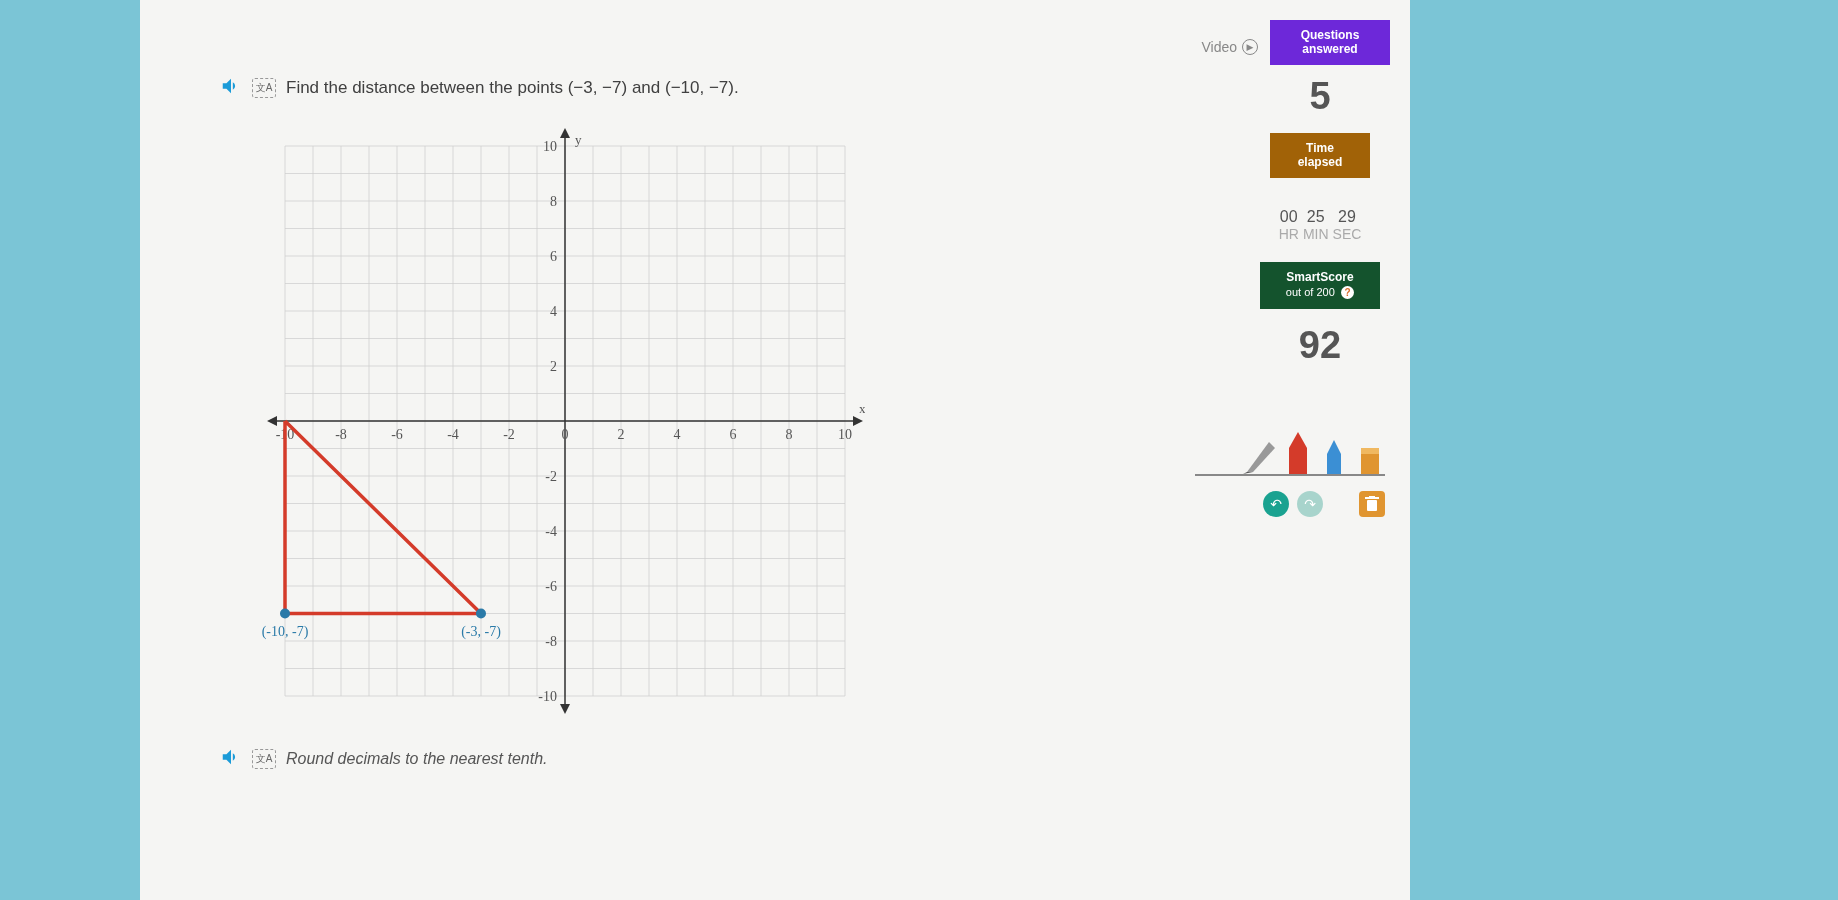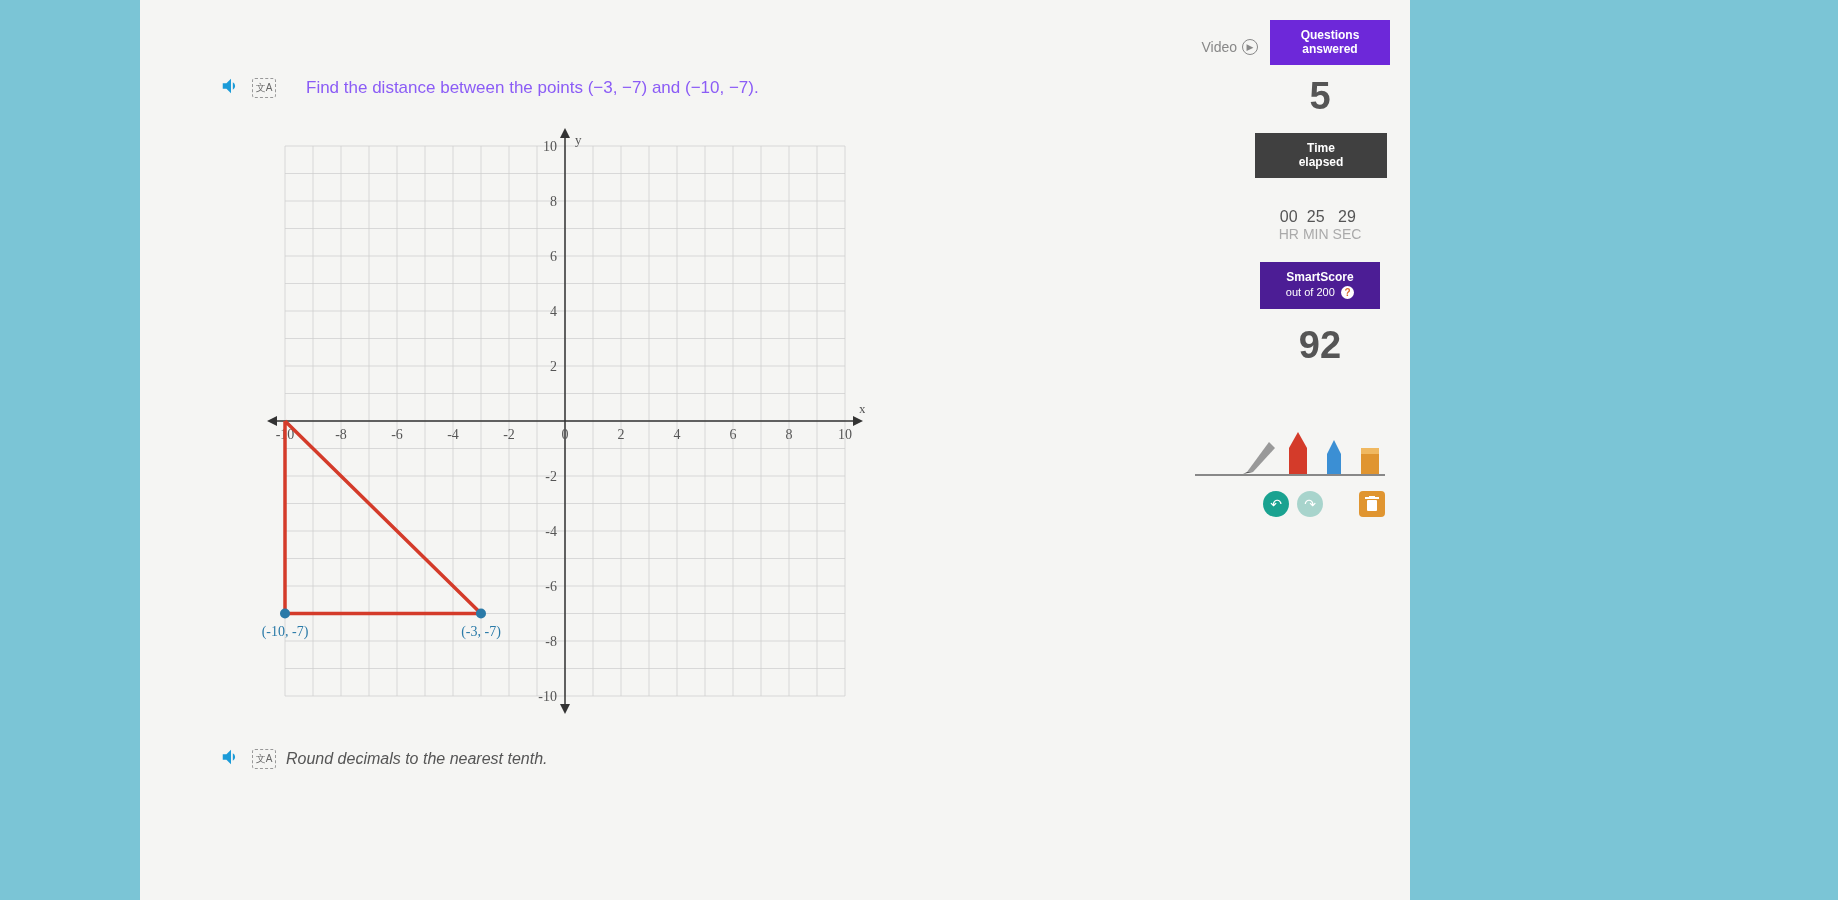--- a/index.html
+++ b/index.html
@@ -61,22 +61,21 @@
 .speaker-icon { color: #1b9bd8; cursor: pointer; }
 .speaker-icon svg { width: 22px; height: 22px; }
 .lang-icon {
   width: 24px; height: 20px;
   border: 1px dashed #999; border-radius: 3px;
   display: inline-flex; align-items: center; justify-content: center;
   font-size: 10px; color: #666; cursor: pointer;
 }
 .question-text {
   font-size: 17px;
-  color: #8b5cf6;
-  margin-left: 20px;
+  color: #404040;
 }
 .graph-container {
   margin-top: 25px;
   margin-left: 65px;
   position: relative;
   width: 620px;
   height: 600px;
 }
 .instruction-row {
   display: flex;
@@ -97,42 +96,42 @@
   width: 130px;
   text-align: center;
 }
 .big-number {
   font-size: 38px;
   font-weight: bold;
   color: #555;
   margin: 15px 0;
 }
 .time-elapsed-label {
-  background: #404040;
+  background: #a16207;
   color: #fff;
   font-size: 12px;
   font-weight: bold;
   padding: 8px 12px;
   line-height: 1.2;
-  width: 132px;
+  width: 100px;
   margin: 0 auto 10px;
 }
 .time-row {
   display: flex;
   justify-content: center;
   gap: 4px;
 }
 .time-cell {
   text-align: center;
   margin-top: 20px;
 }
 .time-val { font-size: 16px; color: #555; }
 .time-unit { font-size: 14px; color: #aaa; }
 .smartscore-label {
-  background: #4c1d95;
+  background: #14532d;
   color: #fff;
   font-size: 12px;
   font-weight: bold;
   padding: 8px 8px;
   line-height: 1.3;
   width: 120px;
   margin: 20px auto 10px;
 }
 .smartscore-label .sub { font-weight: normal; font-size: 11px; }
 .smartscore-label .q {

